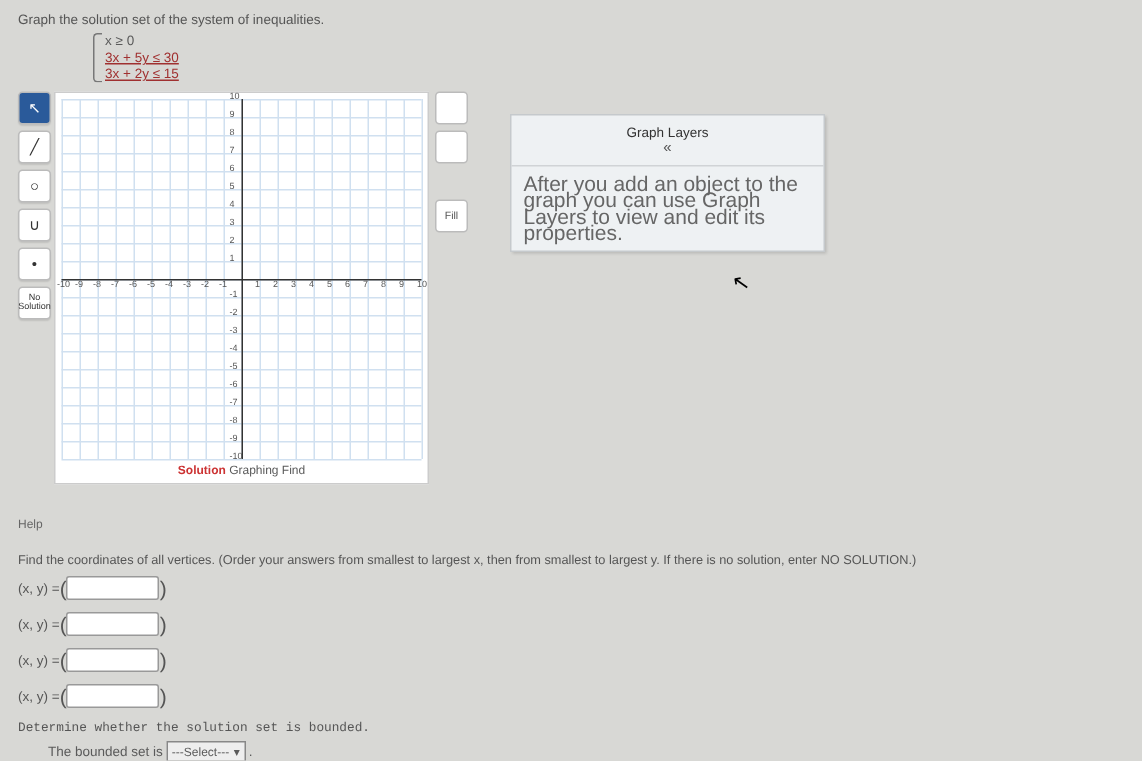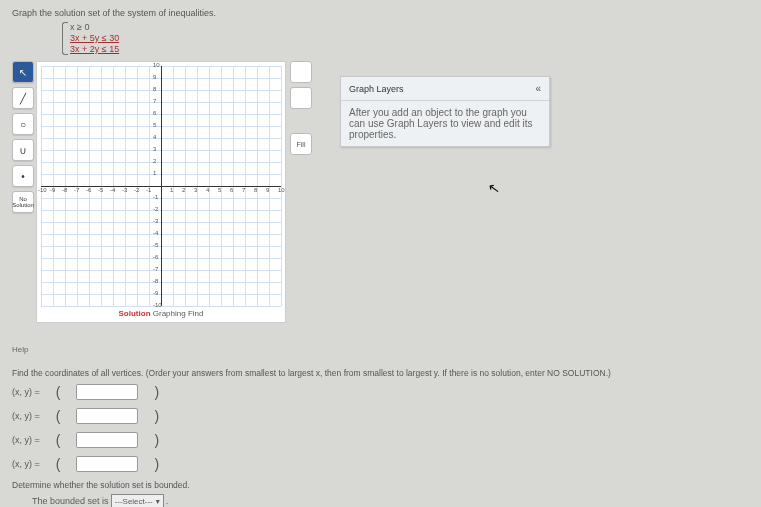--- a/index.html
+++ b/index.html
@@ -139,24 +139,25 @@
       box-shadow: 1px 1px 2px rgba(0,0,0,0.15);
     }
     .layers-header {
       padding: 6px 8px;
       font-size: 9px;
       color: #333;
       border-bottom: 1px solid #d0d3d6;
       display: flex;
       justify-content: space-between;
       align-items: center;
+      flex-direction: column;
     }
     .layers-body {
       padding: 6px 8px;
-      font-size: 10px;
+      font-size: 14px;
       color: #666;
       line-height: 11px;
     }
     .collapse-btn {
       font-size: 10px;
       color: #555;
     }
     .help-icon {
       margin-top: 22px;
       font-size: 8px;
@@ -166,40 +167,41 @@
       margin-top: 14px;
       font-size: 8.5px;
       color: #555;
     }
     .vertex-rows {
       margin-top: 6px;
     }
     .vertex-row {
       display: flex;
       align-items: center;
-      gap: 16px;
+      gap: 0;
       margin-bottom: 8px;
       font-size: 9px;
       color: #555;
     }
     .vertex-input {
       width: 62px;
       height: 16px;
       border: 1px solid #999;
       border-radius: 2px;
       background: #fff;
     }
     .paren {
       font-size: 14px;
       line-height: 14px;
     }
     .determine {
       margin-top: 0;
       font-size: 8.5px;
       color: #555;
+      font-family: Liberation Mono, monospace;
     }
     .determine-row {
       margin-top: 4px;
       margin-left: 20px;
       display: flex;
       align-items: center;
       gap: 2px;
     }
     .select-box {
       border: 1px solid #888;

